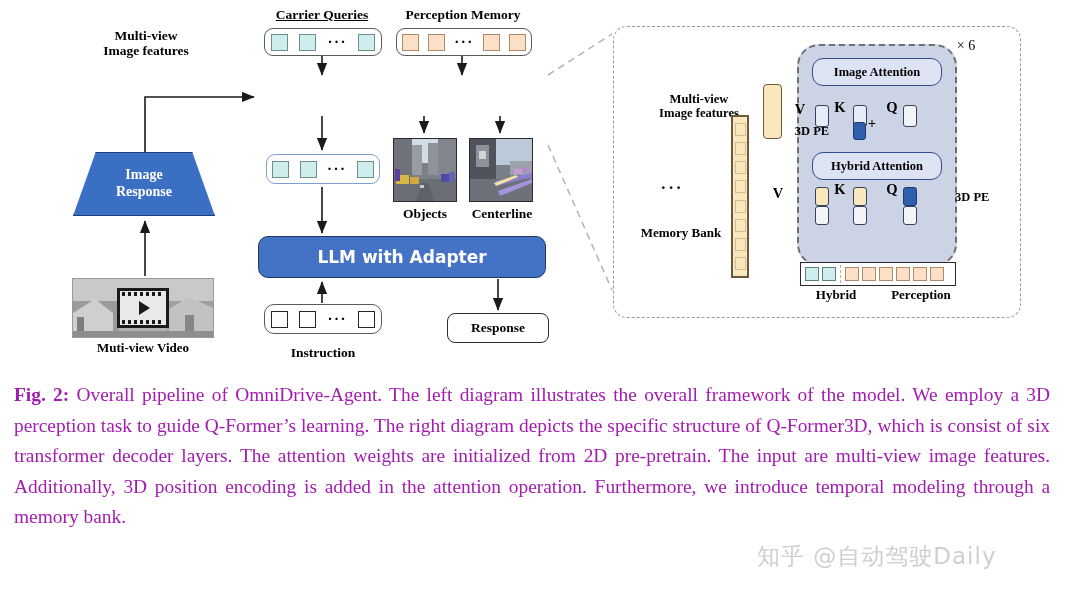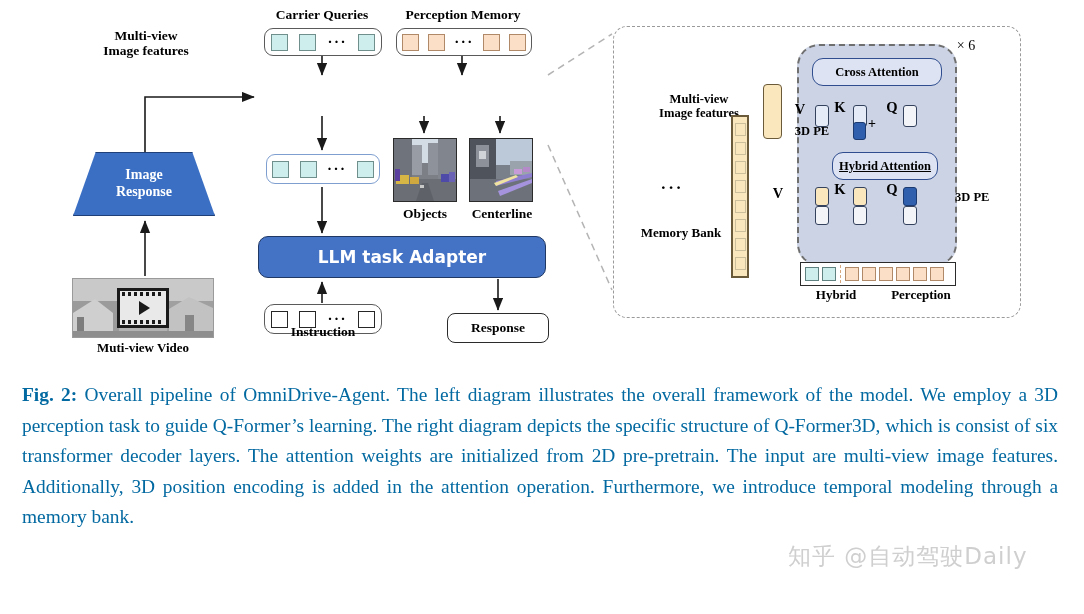--- a/index.html
+++ b/index.html
@@ -119,29 +119,29 @@
     background:#ffffff;border:1.6px solid #2b2b2b;
     display:flex;align-items:center;gap:3px;padding-left:4px;
   }
   .cptok{width:14px;height:14px;box-sizing:border-box;}
   .cptok.cyan{background:#cdeeec;border:1.3px solid #5f817f;}
   .cptok.peach{background:#fbdfc6;border:1.3px solid #b08a68;}
   .vdiv{width:0;height:18px;border-left:1.4px dashed #d7a77e;margin:0 1px;}
 
   
   .caption{
-    position:absolute;left:22px;top:380px;width:1036px;
+    position:absolute;left:14px;top:380px;width:1036px;
     font-family:"Liberation Serif",serif;font-size:19.4px;line-height:30.5px;
-    text-align:justify;color:#0369a1;
+    text-align:justify;color:#a21caf;
   }
   .caption b{font-weight:bold;}
   .watermark{
     position:absolute;left:757px;top:541px;
     font-family:"DejaVu Sans",sans-serif;font-size:23px;color:#cfcfcf;
-    letter-spacing:1px;white-space:nowrap;pointer-events:none;margin-left:31px;
+    letter-spacing:1px;white-space:nowrap;pointer-events:none;
   }
   svg.ov{position:absolute;left:0;top:0;width:1084px;height:614px;overflow:visible;}
 </style>
 </head>
 <body>
 
 <div id="fig">
 
   <svg class="ov">
     <defs>
@@ -207,21 +207,21 @@
       <path d="M836,262 L836,240 L822,240 L822,232" marker-end="url(#ahs)"></path>
       <line x1="860" y1="262" x2="860" y2="232" marker-end="url(#ahs)"></line>
       <path d="M922,262 L922,240 L910,240 L910,232" marker-end="url(#ahs)"></path>
 
       <line x1="688" y1="197" x2="727" y2="197" marker-end="url(#ahs)"></line>
 
       <line x1="878" y1="255" x2="878" y2="262"></line>
     </g>
   </svg>
 
-  <div class="lbl" style="left:262px;top:7px;width:120px;font-size:13.5px;">Carrier Queries</div>
+  <div class="lbl" style="left:262px;top:7px;width:120px;font-size:13.5px;text-decoration:underline;">Carrier Queries</div>
   <div class="abs tokbox" style="left:264px;top:28px;width:118px;height:28px;">
     <span class="tok cyan"></span>
     <span class="tok cyan"></span>
     <span class="dots">···</span>
     <span class="tok cyan"></span>
   </div>
 
   <div class="lbl" style="left:398px;top:7px;width:130px;font-size:13.5px;">Perception Memory</div>
   <div class="abs tokbox" style="left:396px;top:28px;width:136px;height:28px;">
     <span class="tok peach"></span>
@@ -301,30 +301,30 @@
       <path d="M26,42 L62,34 L62,38 L26,47 z" fill="#8f7fd0"></path>
       <path d="M28,52 L62,40 L62,44 L30,57 z" fill="#a593dd"></path>
       <path d="M24,44 L46,36 L48,38 L26,47 z" fill="#f0e2a0"></path>
       <rect x="44" y="30" width="8" height="5" fill="#c79ad8"></rect>
       <rect x="53" y="28" width="7" height="5" fill="#b58ac9"></rect>
     </svg>
   </div>
   <div class="lbl" style="left:460px;top:206px;width:84px;font-size:13.5px;">Centerline</div>
 
   <div class="abs llm">
-    <span>LLM task Adapter</span>
+    <span>LLM with Adapter</span>
   </div>
 
   <div class="abs tokbox" style="left:264px;top:304px;width:118px;height:30px;border-radius:10px;">
     <span class="tok white"></span>
     <span class="tok white"></span>
     <span class="dots">···</span>
     <span class="tok white"></span>
   </div>
-  <div class="lbl" style="left:268px;top:324px;width:110px;font-size:13.5px;">Instruction</div>
+  <div class="lbl" style="left:268px;top:345px;width:110px;font-size:13.5px;">Instruction</div>
 
   <div class="abs response">
     <span>Response</span>
   </div>
 
   <div class="abs outerdash"></div>
   <div class="abs innerdash"></div>
   <div class="lbl" style="left:944px;top:38px;width:44px;font-size:14px;font-weight:normal;">× 6</div>
 
   <div class="lbl" style="left:636px;top:92px;width:126px;font-size:12.6px;">Multi-view
@@ -338,23 +338,23 @@
     <span class="mcell"></span>
     <span class="mcell"></span>
     <span class="mcell"></span>
     <span class="mcell"></span>
     <span class="mcell"></span>
   </div>
   <div class="lbl" style="left:626px;top:226px;width:110px;font-size:13px;">Memory Bank</div>
   <div class="lbl" style="left:655px;top:178px;width:34px;font-size:17px;letter-spacing:2px;">···</div>
 
   <div class="abs attnblk" style="left:812px;top:58px;width:130px;height:28px;">
-    <span>Cross Attention</span>
-  </div>
-  <div class="abs attnblk" style="left:832px;top:152px;width:106px;height:28px;text-decoration:underline;">
+    <span>Image Attention</span>
+  </div>
+  <div class="abs attnblk" style="left:812px;top:152px;width:130px;height:28px;">
     <span>Hybrid Attention</span>
   </div>
 
   <div class="vtok lightblue" style="left:815px;top:105px;width:14px;height:22px;"></div>
   <div class="vtok lightblue" style="left:853px;top:105px;width:14px;height:22px;"></div>
   <div class="vtok pale" style="left:903px;top:105px;width:14px;height:22px;"></div>
   <div class="vtok solidblue" style="left:853px;top:122px;width:13px;height:18px;"></div>
 
   <div class="lbl" style="left:792px;top:101px;width:16px;font-size:14.5px;">V</div>
   <div class="lbl" style="left:832px;top:99px;width:16px;font-size:14.5px;">K</div>

